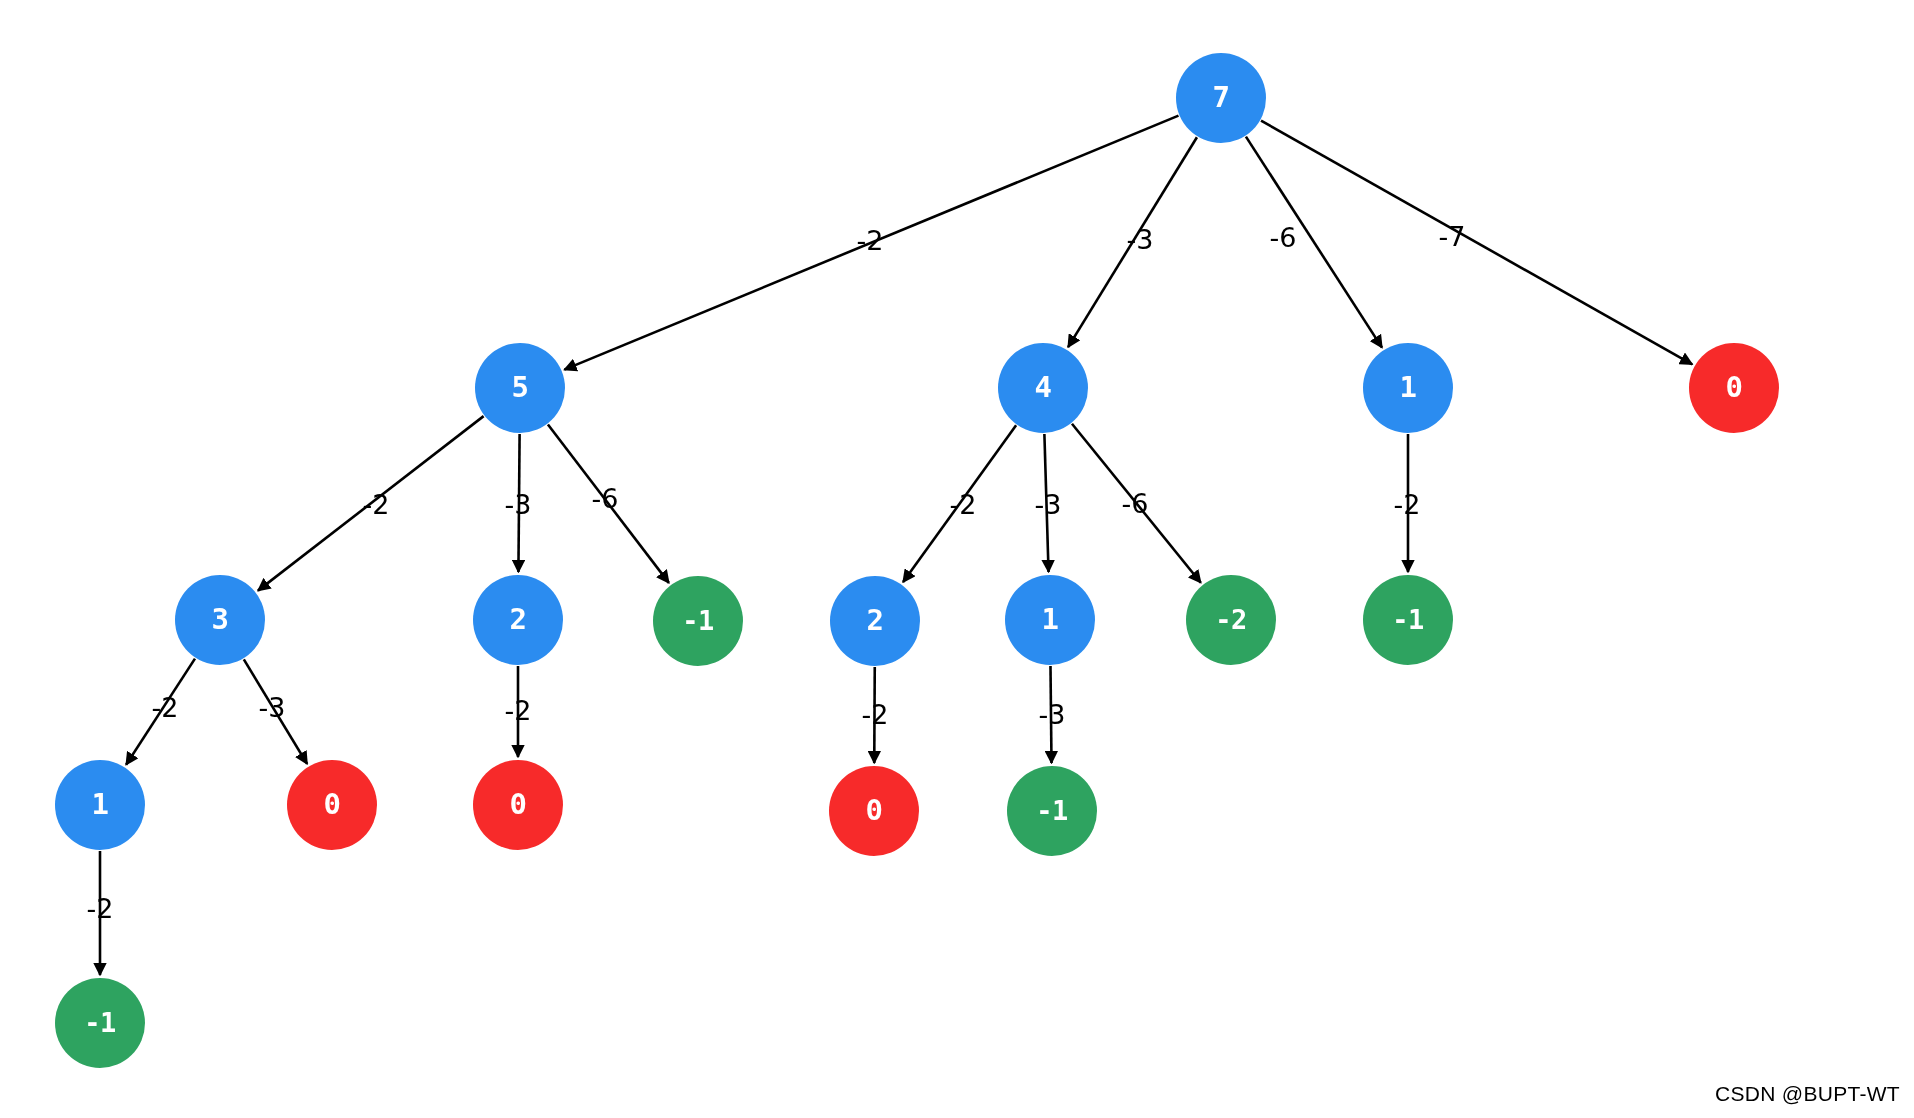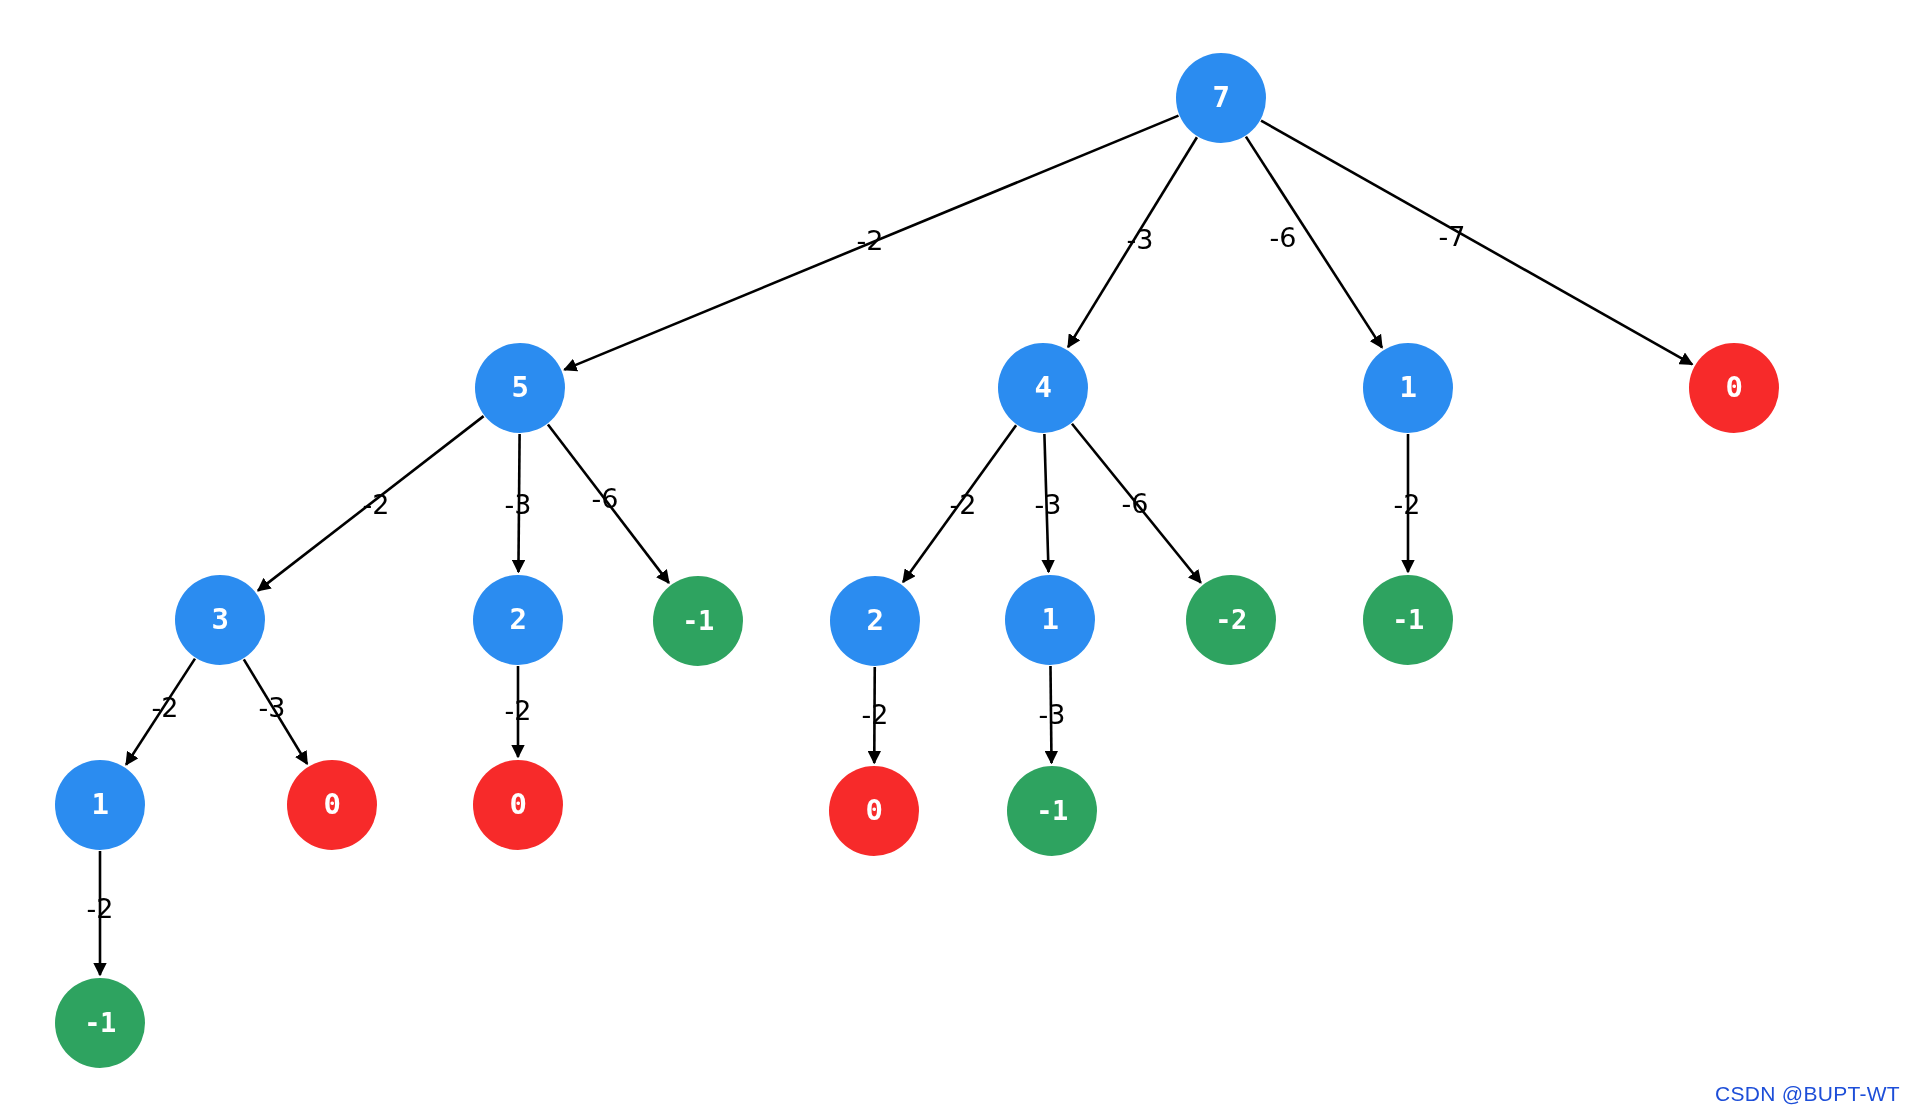--- a/index.html
+++ b/index.html
@@ -48,21 +48,21 @@
     font-size: 27px;
     line-height: 1;
     white-space: nowrap;
     transform: translate(-50%, -50%);
     user-select: none;
   }
   #watermark {
     position: absolute;
     right: 14px;
     bottom: 12px;
-    color: #1d4ed8;
+    color: #000000;
     font-family: "Liberation Sans", sans-serif;
     font-size: 21px;
     letter-spacing: 0.3px;
     user-select: none;
   }
 </style>
 </head>
 <body>
 
 <div id="canvas">

